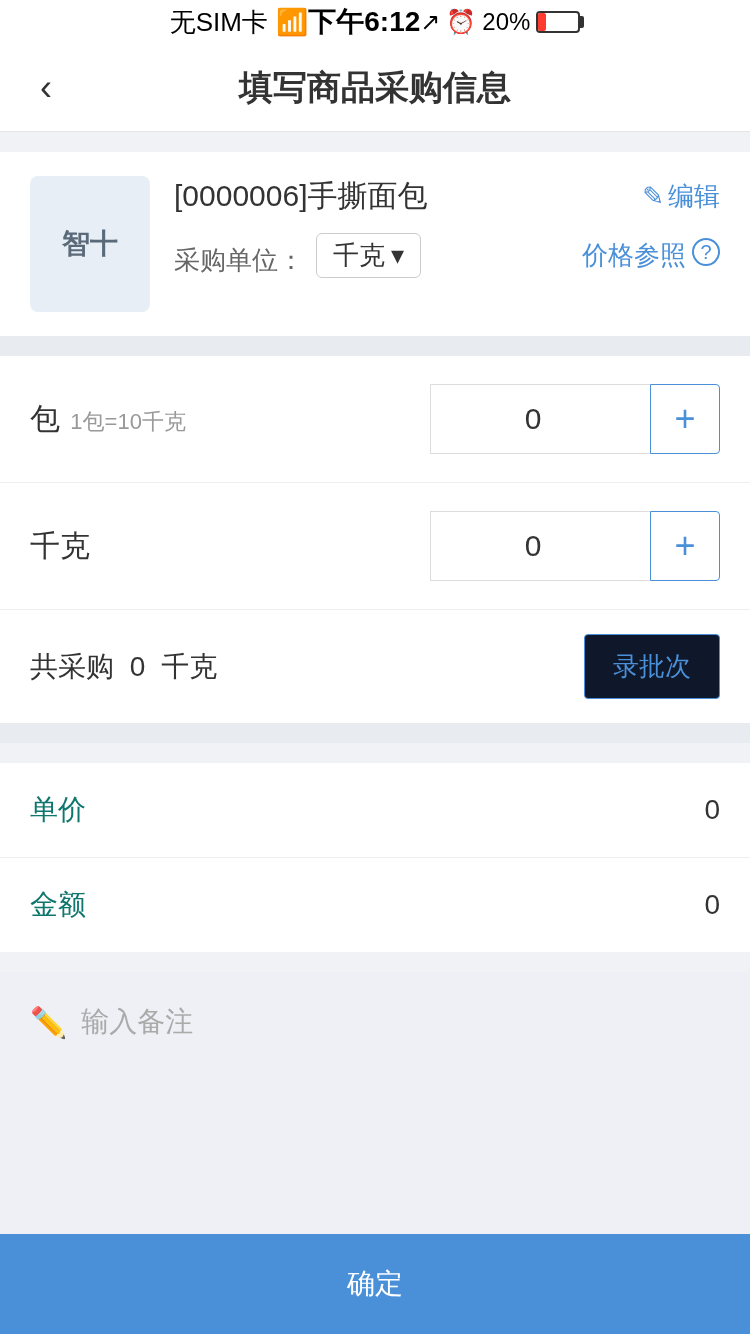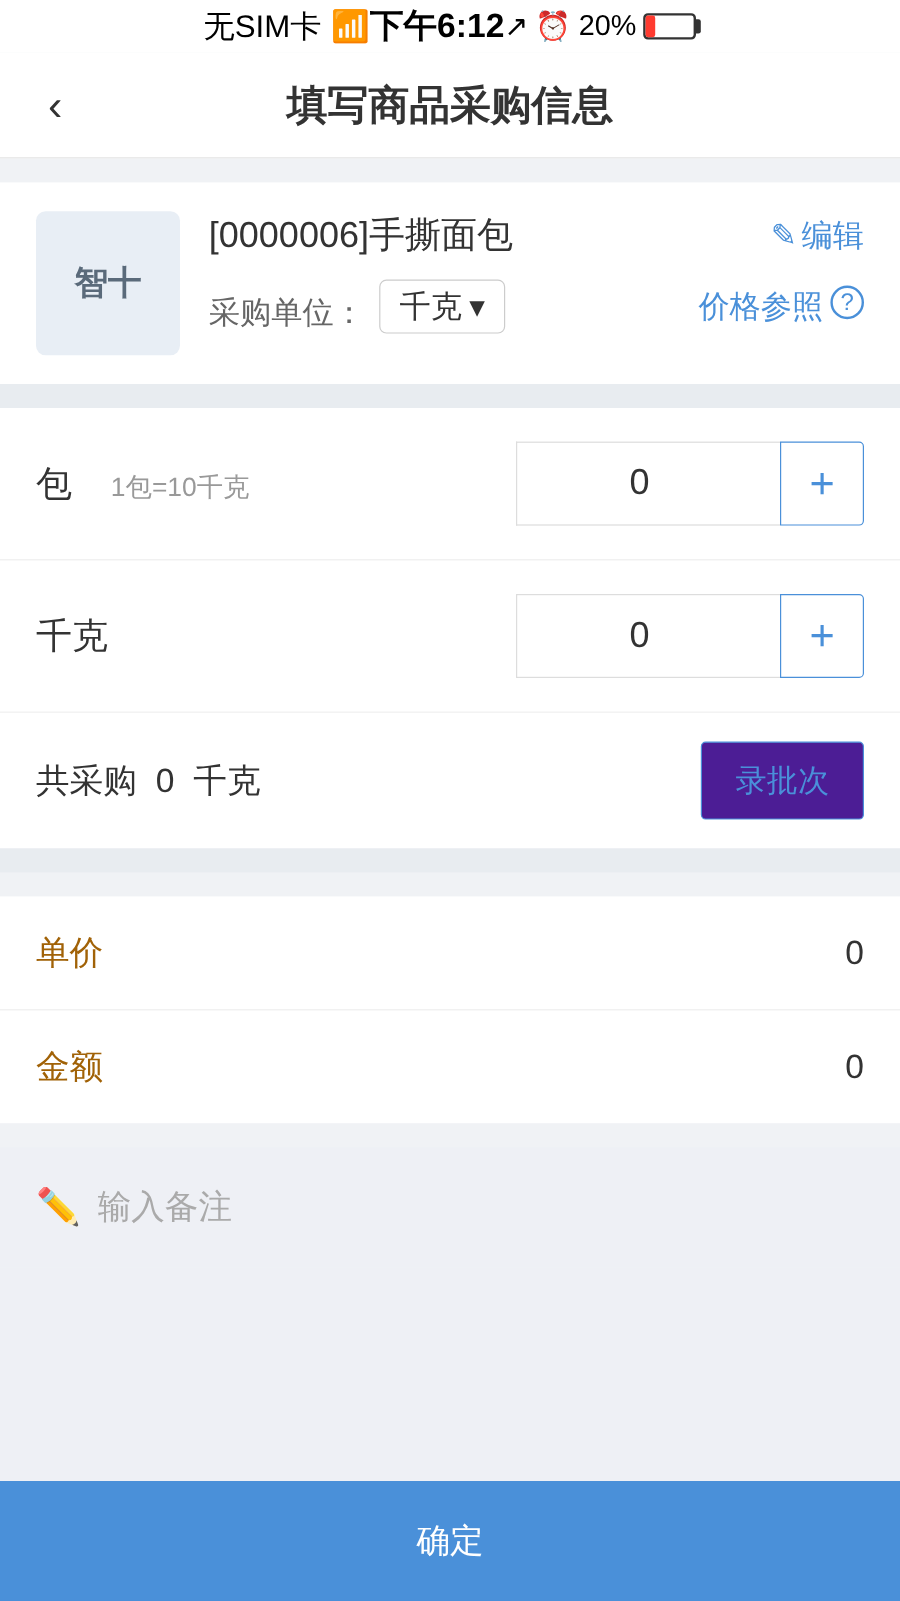--- a/index.html
+++ b/index.html
@@ -82,21 +82,21 @@
     .product-card {
       background: #fff;
       margin-top: 20px;
       padding: 24px 30px;
       display: flex;
       align-items: flex-start;
       gap: 24px;
     }
     .product-image {
       width: 120px;
-      height: 120px;
+      height: 136px;
       background: #e8eef5;
       border-radius: 8px;
       display: flex;
       align-items: center;
       justify-content: center;
       flex-shrink: 0;
     }
     .product-logo-text {
       font-size: 28px;
       color: #5a6a7a;
@@ -170,21 +170,21 @@
       border-bottom: 1px solid #eee;
     }
     .quantity-label {
       font-size: 30px;
       color: #333;
       min-width: 140px;
     }
     .quantity-sub-label {
       font-size: 22px;
       color: #999;
-      margin-left: 24px;
+      margin-left: 2px;
     }
     .quantity-input-wrap {
       flex: 1;
       display: flex;
       justify-content: flex-end;
       align-items: center;
       gap: 0;
     }
     .quantity-input {
       width: 220px;
@@ -215,41 +215,41 @@
     .total-row {
       display: flex;
       align-items: center;
       justify-content: space-between;
       padding: 24px 30px;
       background: #fff;
     }
     .record-batch-btn {
       border: 1px solid #4a90d9;
       color: #4a90d9;
-      background: #4c1d95;
+      background: #0f172a;
       padding: 14px 28px;
       font-size: 26px;
       border-radius: 4px;
       cursor: pointer;
     }
 
     
     .price-section {
       background: #fff;
       margin-top: 20px;
     }
     .info-row {
       display: flex;
       align-items: center;
       justify-content: space-between;
       padding: 28px 30px;
       border-bottom: 1px solid #eee;
     }
     .info-row:last-child { border-bottom: none; }
-    .info-label { font-size: 28px; color: #a16207; }
+    .info-label { font-size: 28px; color: #0f766e; }
     .info-value { font-size: 28px; color: #333; }
 
     
     .remark-section {
       background: #eef0f5;
       padding: 28px 30px;
       margin-top: 20px;
       display: flex;
       align-items: center;
       gap: 14px;

